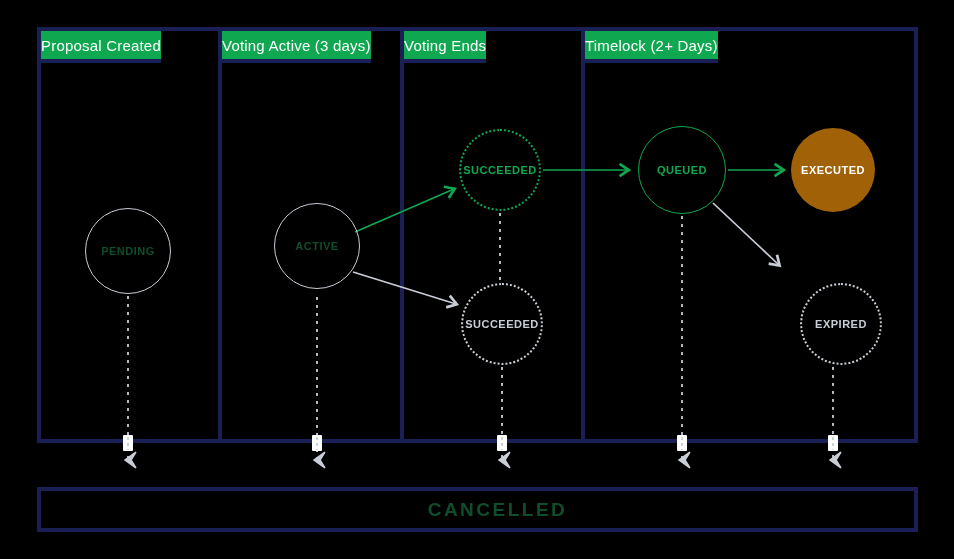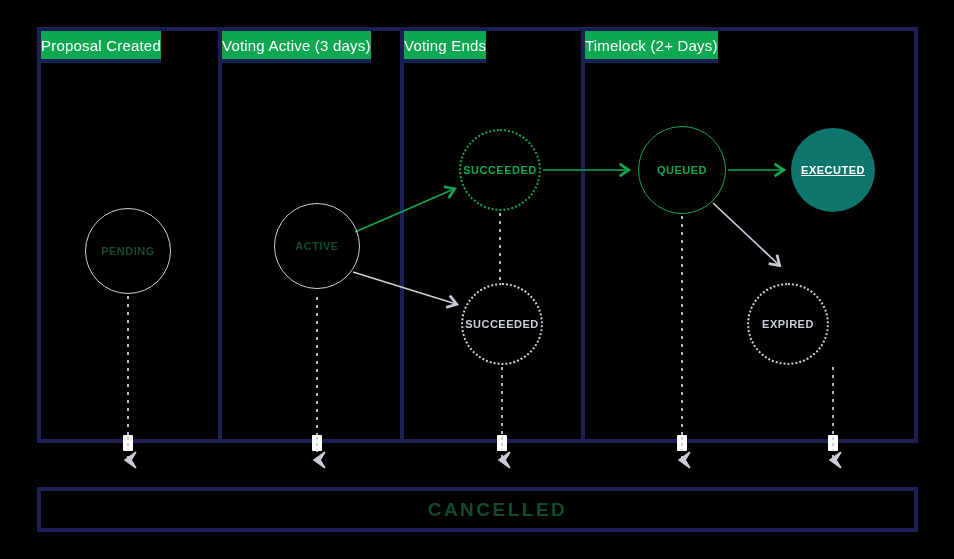--- a/index.html
+++ b/index.html
@@ -29,28 +29,28 @@
   
   .node{
     position:absolute;border-radius:50%;box-sizing:border-box;
     display:flex;align-items:center;justify-content:center;
     font-size:11px;font-weight:700;letter-spacing:0.5px;text-align:center;
   }
   .n-solid-gray{border:1.6px solid #C8CDD6;color:#104D2B;}
   .n-dotted-green{border:2px dotted #0FA750;color:#0FA750;}
   .n-dotted-gray{border:2px dotted #C8CDD6;color:#C8CDD6;}
   .n-solid-green{border:1.8px solid #0FA750;color:#0FA750;}
-  .n-filled-green{background:#0f766e;border:none;color:#FFFFFF;text-decoration:underline;}
+  .n-filled-green{background:#a16207;border:none;color:#FFFFFF;}
   .n-pending{left:85px;top:208px;width:86px;height:86px;}
   .n-active{left:274px;top:203px;width:86px;height:86px;}
   .n-succeeded{left:459px;top:129px;width:82px;height:82px;}
   .n-defeated{left:461px;top:283px;width:82px;height:82px;}
   .n-queued{left:638px;top:126px;width:88px;height:88px;}
   .n-executed{left:791px;top:128px;width:84px;height:84px;}
-  .n-expired{left:747px;top:283px;width:82px;height:82px;}
+  .n-expired{left:800px;top:283px;width:82px;height:82px;}
   
   .cancelled-bar{
     position:absolute;left:37px;top:487px;width:881px;height:45px;
     box-sizing:border-box;border:4px solid #1A2055;
     display:flex;align-items:center;justify-content:center;
     color:#104D2B;font-size:19px;font-weight:700;letter-spacing:2.5px;padding-left:40px;
   }
 </style>
 </head>
 <body>

